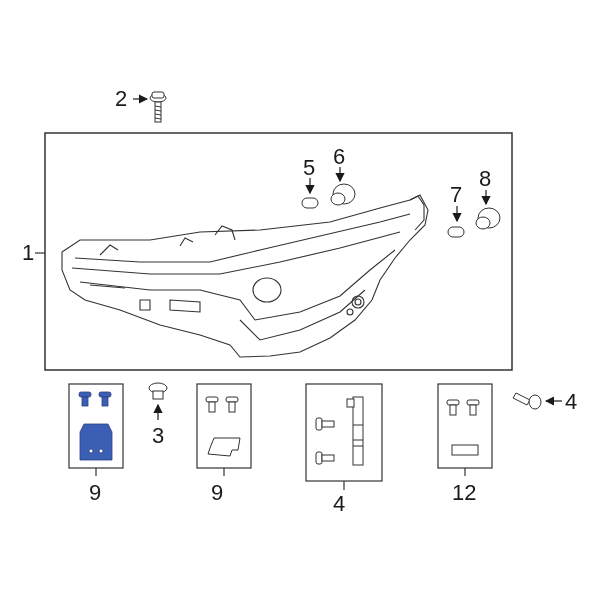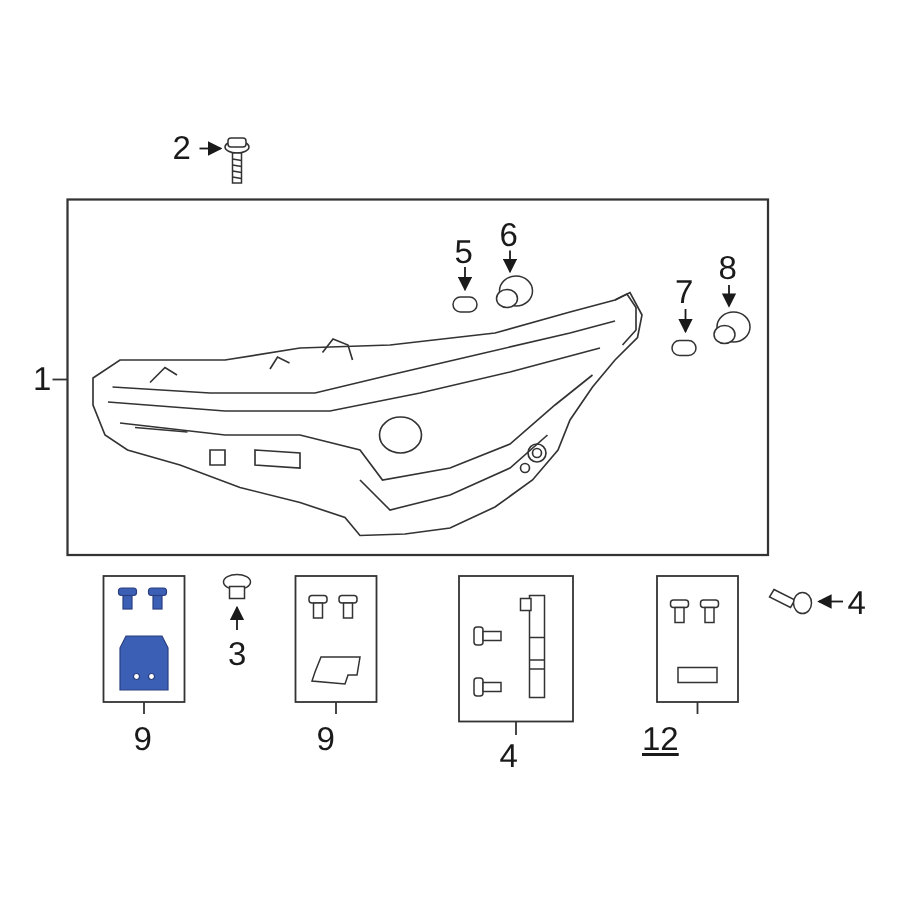--- a/index.html
+++ b/index.html
@@ -139,14 +139,14 @@
   <span class="callout" style="left:22px;top:242px;">1</span>
   <span class="callout" style="left:303px;top:157px;">5</span>
   <span class="callout" style="left:333px;top:146px;">6</span>
   <span class="callout" style="left:450px;top:184px;">7</span>
   <span class="callout" style="left:479px;top:168px;">8</span>
   <span class="callout" style="left:152px;top:425px;">3</span>
   <span class="callout" style="left:565px;top:391px;">4</span>
   <span class="callout" style="left:89px;top:482px;">9</span>
   <span class="callout" style="left:211px;top:482px;">9</span>
   <span class="callout" style="left:333px;top:493px;">4</span>
-  <span class="callout" style="left:428px;top:482px;text-decoration:underline;">12</span>
+  <span class="callout" style="left:452px;top:482px;">12</span>
 </div>
 
 </body></html>

